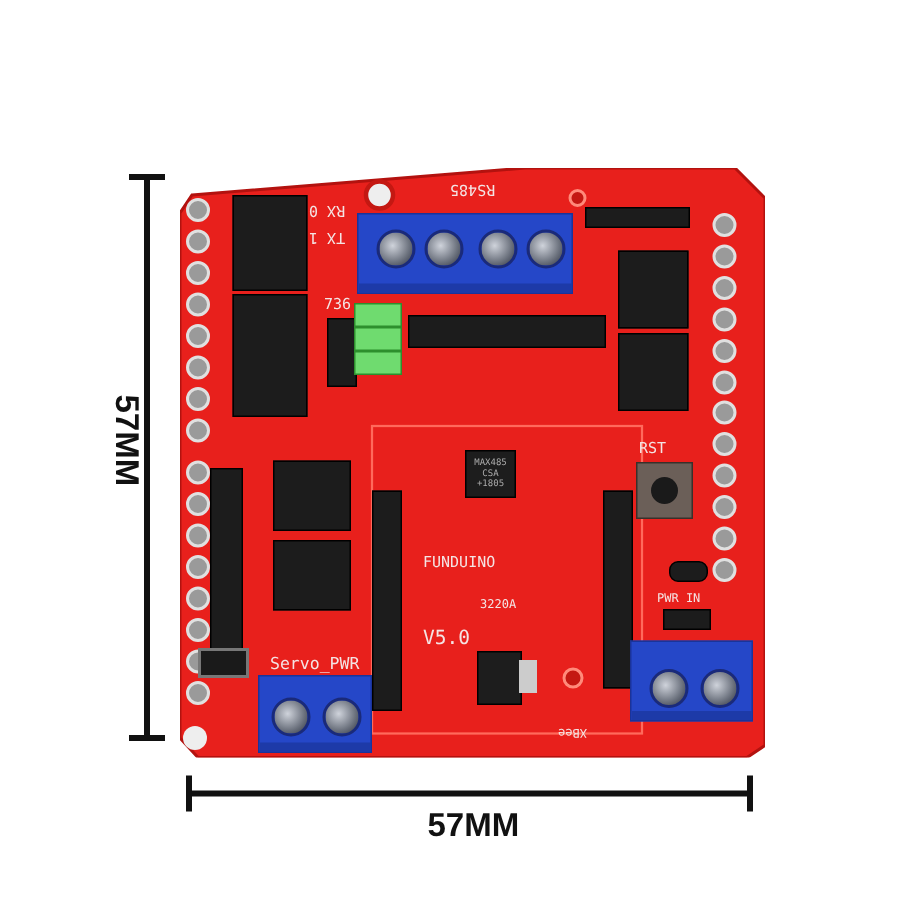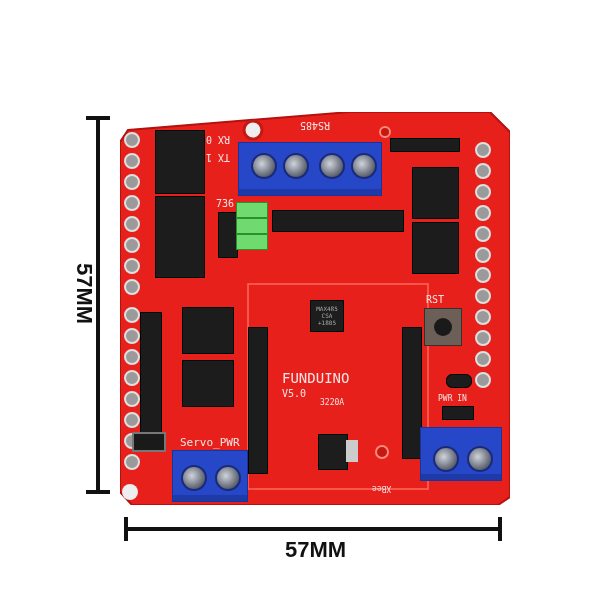--- a/index.html
+++ b/index.html
@@ -118,22 +118,22 @@
   <div class="abs header" style="left:282px;top:215px;width:18px;height:130px;"></div>
 
   <div class="abs chip" style="left:190px;top:188px;width:32px;height:30px;">
     <div style="font-size:6px;color:#aaa;text-align:center;line-height:7px;padding-top:4px">
       <div>MAX485</div>
       <div>CSA</div>
       <div>+1805</div>
     </div>
   </div>
 
-  <div class="abs pcb-text" style="left:162px;top:258px;font-size:14px">FUNDUINO</div>
-  <div class="abs pcb-text" style="left:162px;top:276px;font-size:10px">V5.0</div>
+  <div class="abs pcb-text" style="left:162px;top:258px;font-size:10px">FUNDUINO</div>
+  <div class="abs pcb-text" style="left:162px;top:306px;font-size:13px">V5.0</div>
   <div class="abs pcb-text" style="left:200px;top:286px;font-size:8px">3220A</div>
 
   <div class="abs chip" style="left:198px;top:322px;width:28px;height:34px;"></div>
   <div class="abs" style="left:226px;top:328px;width:12px;height:22px;background:#ccc;"></div>
 
   <div class="abs pcb-text" style="left:306px;top:182px">RST</div>
   <div class="abs" style="left:304px;top:196px;width:36px;height:36px;background:#6b5f58;border:1px solid #3a302a;">
     <div style="width:18px;height:18px;border-radius:50%;background:#1a1a1a;margin:9px auto"></div>
   </div>
 

